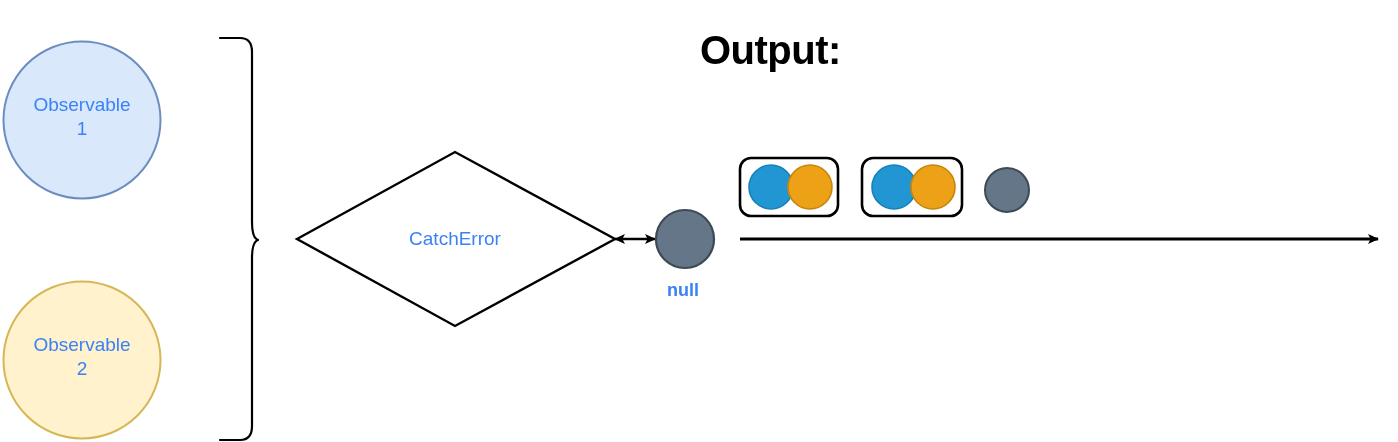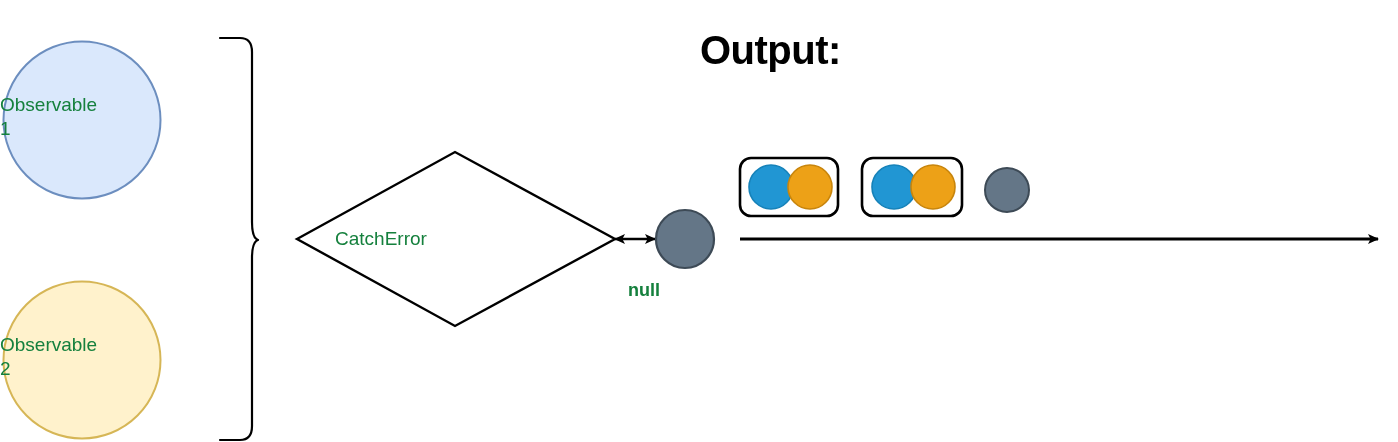--- a/index.html
+++ b/index.html
@@ -19,21 +19,22 @@
   }
   .svg-layer {
     position: absolute;
     left: 0;
     top: 0;
     width: 1398px;
     height: 442px;
   }
   .node-label {
     position: absolute;
-    color: #15803d;
+    text-align: center;
+    color: #3b82f6;
     line-height: 1.25;
     white-space: pre-line;
     pointer-events: none;
   }
   #obs1-label {
     left: 0px;
     top: 93px;
     width: 164px;
     font-size: 19px;
   }

